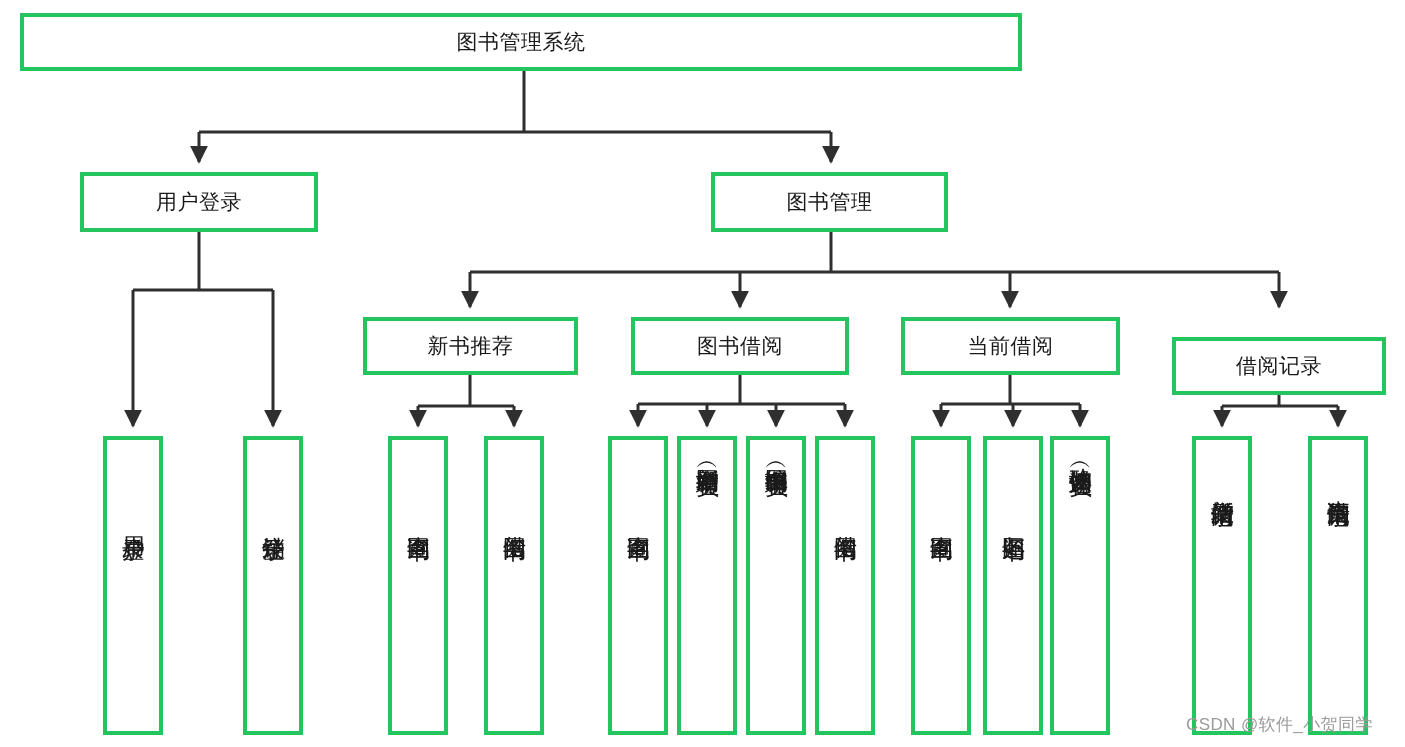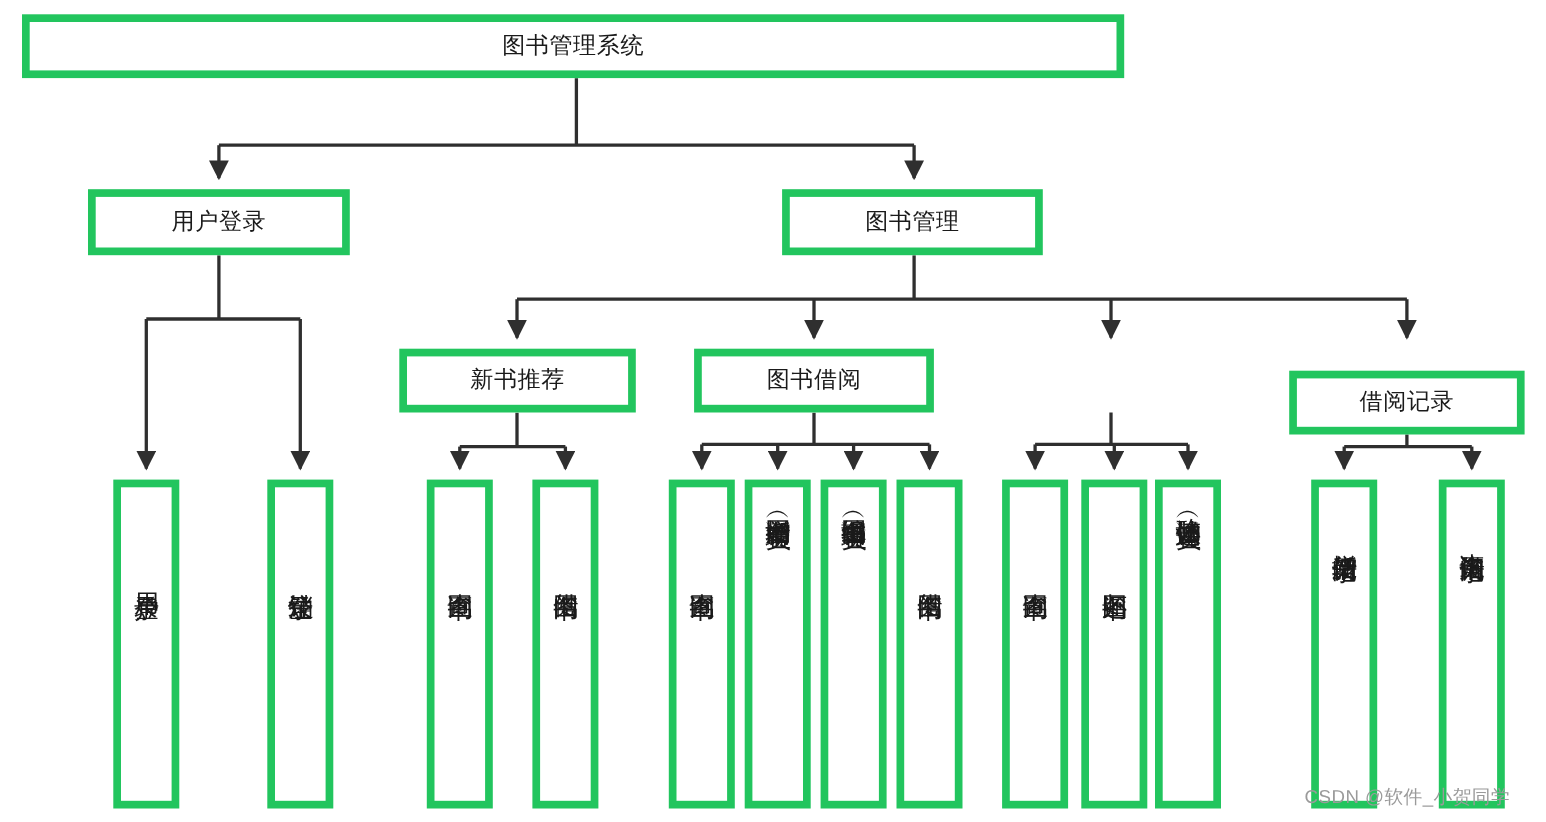--- a/index.html
+++ b/index.html
@@ -1,21 +1,21 @@
 <!DOCTYPE html>
 <html><head>
 <meta charset="utf-8">
 <style>
   html,body{margin:0;padding:0;background:#ffffff;}
   body{width:1405px;height:747px;overflow:hidden;
        font-family:"Liberation Sans","DejaVu Sans",sans-serif;color:#111111;}
   #stage{position:relative;width:1405px;height:747px;background:#ffffff;}
   svg.edges{position:absolute;left:0;top:0;width:1405px;height:747px;}
   .node{position:absolute;box-sizing:border-box;background:#ffffff;
-        border:7px solid #22c55e;display:flex;align-items:center;justify-content:center;}
+        border:4px solid #22c55e;display:flex;align-items:center;justify-content:center;}
   .node .label{font-size:21px;line-height:1.15;letter-spacing:.5px;color:#1a1a1a;
                white-space:nowrap;}
   .leaf{align-items:flex-start;justify-content:center;padding-top:6px;}
   .leaf .label{writing-mode:vertical-rl;text-orientation:upright;
                font-size:23px;line-height:1.12;letter-spacing:1px;
                white-space:pre-wrap;color:#1a1a1a;}
   .leaf.start .label{padding-top:4px;}
   .leaf.mid .label{padding-top:0px;}
   #watermark{position:absolute;left:1186px;top:713px;font-size:17px;color:#9a9a9a;
              white-space:nowrap;letter-spacing:.4px;}
@@ -85,20 +85,23 @@
   <div class="node" style="left:711px;top:172px;width:237px;height:60px;text-align:center;">
     <span class="label">图书管理</span>
   </div>
 
   <div class="node" style="left:363px;top:317px;width:215px;height:58px;">
     <span class="label">新书推荐</span>
   </div>
   <div class="node" style="left:631px;top:317px;width:218px;height:58px;">
     <span class="label">图书借阅</span>
   </div>
+  <div class="node" style="left:901px;top:317px;width:219px;height:58px;">
+    <span class="label">当前借阅</span>
+  </div>
   <div class="node" style="left:1172px;top:317px;width:214px;height:58px;margin-top:20px;">
     <span class="label">借阅记录</span>
   </div>
 
   <div class="node leaf mid" style="left:103px;top:436px;width:60px;height:299px;padding-top:78px;">
     <span class="label">用户登录</span>
   </div>
   <div class="node leaf mid" style="left:243px;top:436px;width:60px;height:299px;padding-top:78px;">
     <span class="label">注销登录</span>
   </div>

